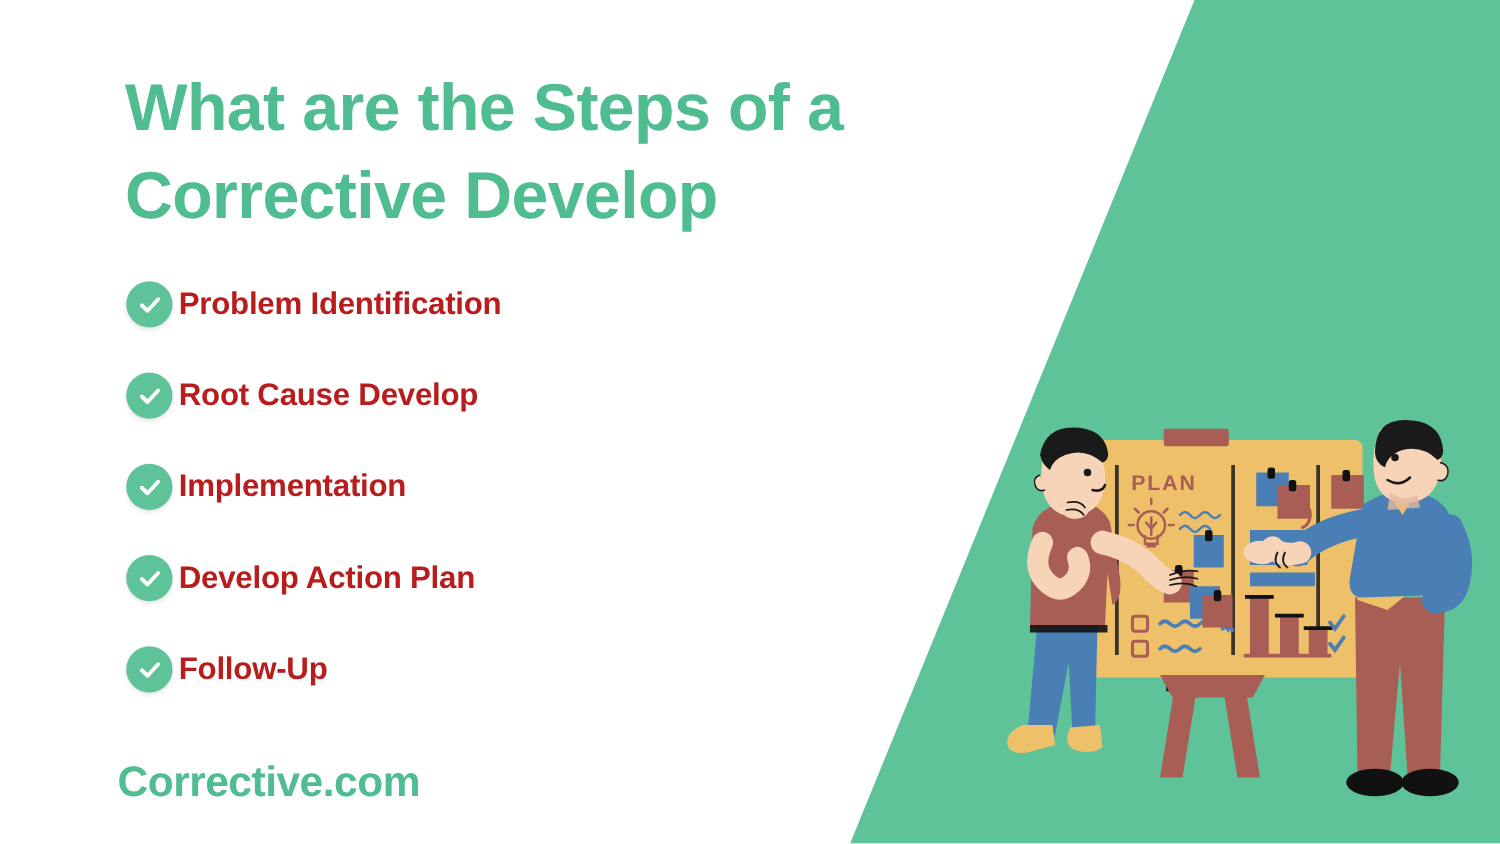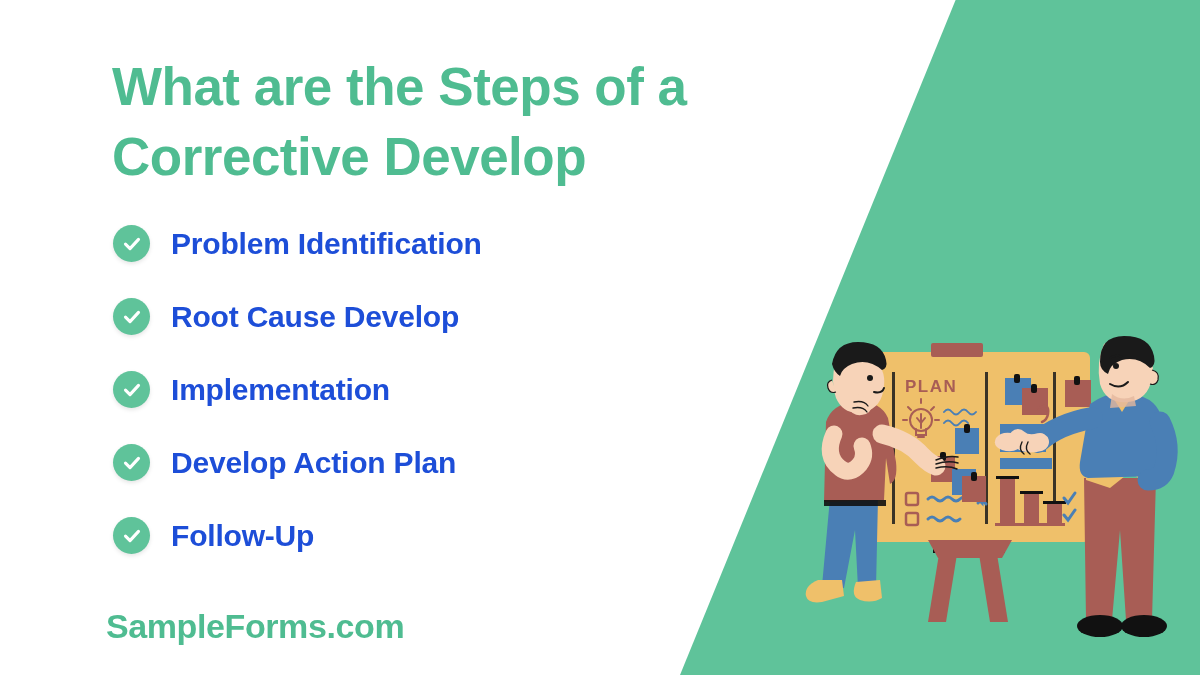--- a/index.html
+++ b/index.html
@@ -13,21 +13,21 @@
   .canvas { position:relative; width:1200px; height:675px; background:#fff; overflow:hidden; }
 
   
   .green-panel {
     position:absolute; top:0; right:0; width:520px; height:675px;
     background:#5FC39A;
     clip-path: polygon(53.0% 0%, 100% 0%, 100% 100%, 0% 100%);
   }
 
   
-  .content { position:absolute; left:12px; top:0; width:760px; height:553px; }
+  .content { position:absolute; left:0; top:0; width:760px; height:553px; }
 
   .title {
     position:absolute; left:100px; top:52px; width:660px;
     color:#4FBC91;
     font-size:53px;
     line-height:1.33;
     font-weight:bold;
     letter-spacing:-0.5px;
   }
 
@@ -37,23 +37,23 @@
     height:37px; margin-bottom:36px;
   }
   .check-circle {
     width:37px; height:37px; border-radius:50%;
     background:#5FC39A; flex:none;
     display:flex; align-items:center; justify-content:center;
     box-shadow:0 2px 4px rgba(0,0,0,0.10);
   }
   .check-circle svg { display:block; }
   .step-label {
-    margin-left:21px;
-    color:#1d4ed8;
-    font-size:30px;
+    margin-left:5px;
+    color:#b91c1c;
+    font-size:25px;
     font-weight:bold;
     letter-spacing:-0.2px;
     white-space:nowrap;
   }
 
   .brand {
     position:absolute; left:94px; top:607px;
     color:#4FBC91; font-size:34px; font-weight:bold;
     letter-spacing:-0.4px;
   }
@@ -118,21 +118,21 @@
         <span class="check-circle">
           <svg width="22" height="22" viewBox="0 0 22 22">
               <path d="M4.5 11.2 L9 15.6 L17.5 6.4" fill="none" stroke="#ffffff" stroke-width="3.1" stroke-linecap="round" stroke-linejoin="round"></path>
             </svg>
         </span>
         <span class="step-label">Follow-Up</span>
       </div>
 
     </div>
 
-    <div class="brand">SampleForms.com</div>
+    <div class="brand">Corrective.com</div>
 
   </div>
 
   <div class="illustration">
     <svg width="400" height="345" viewBox="0 0 400 345" xmlns="http://www.w3.org/2000/svg">
 
       <g>
         <path d="M140 218 L128 292 L146 292 L158 218 Z" fill="#A85D55"></path>
         <path d="M196 218 L208 292 L190 292 L178 218 Z" fill="#A85D55"></path>
         <path d="M133 216 L205 216 L205 223 L133 223 Z" fill="#111"></path>

